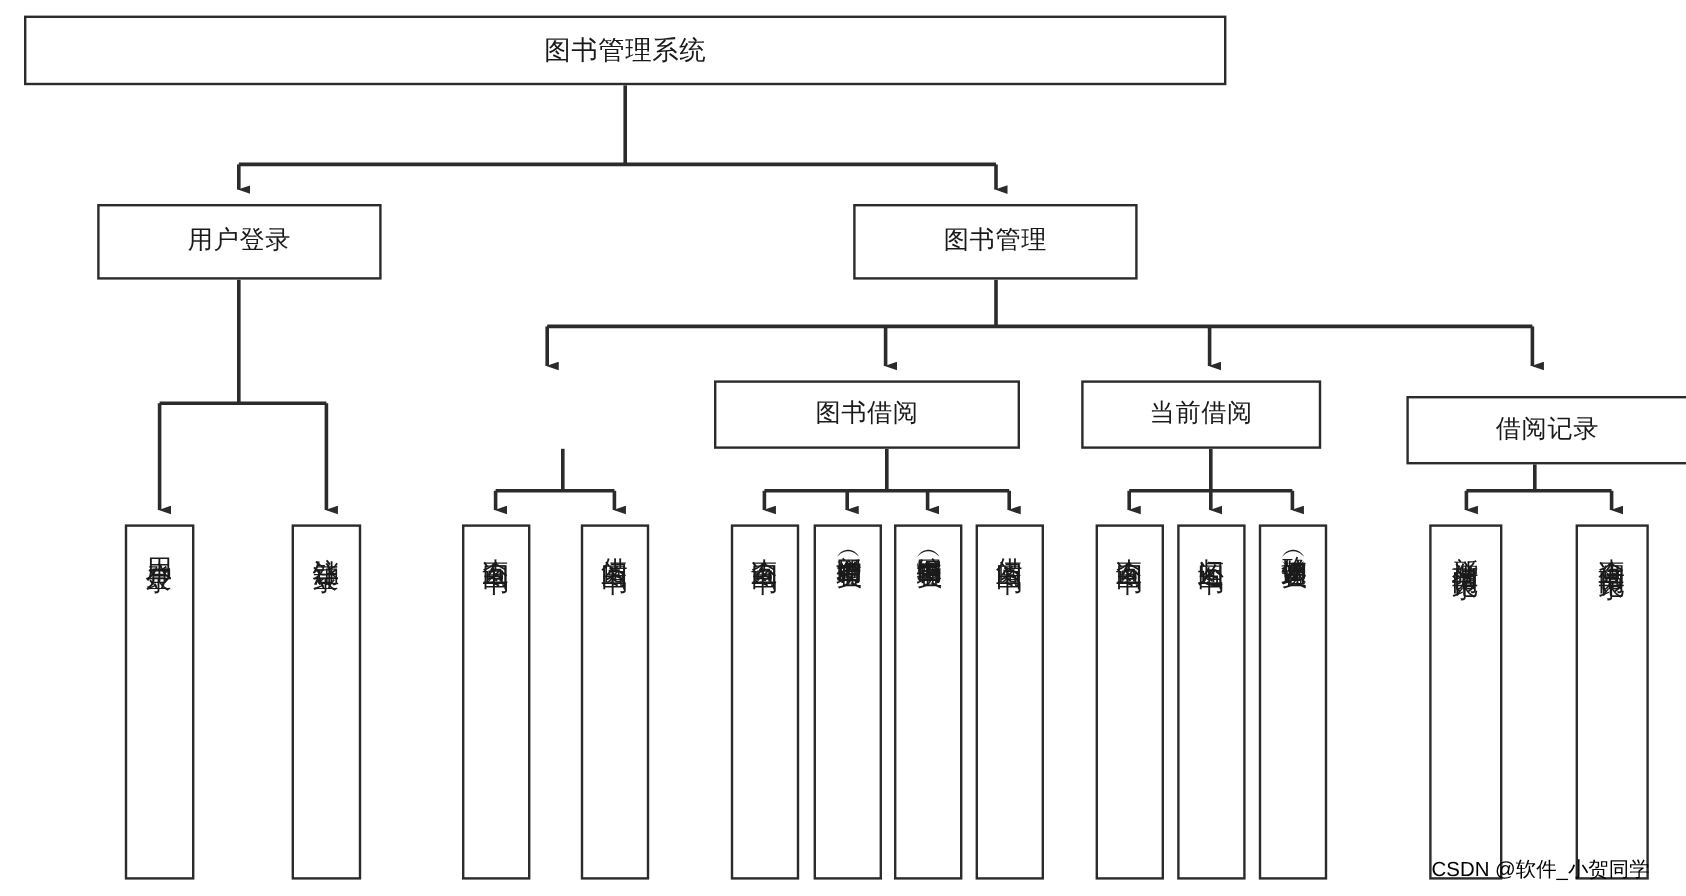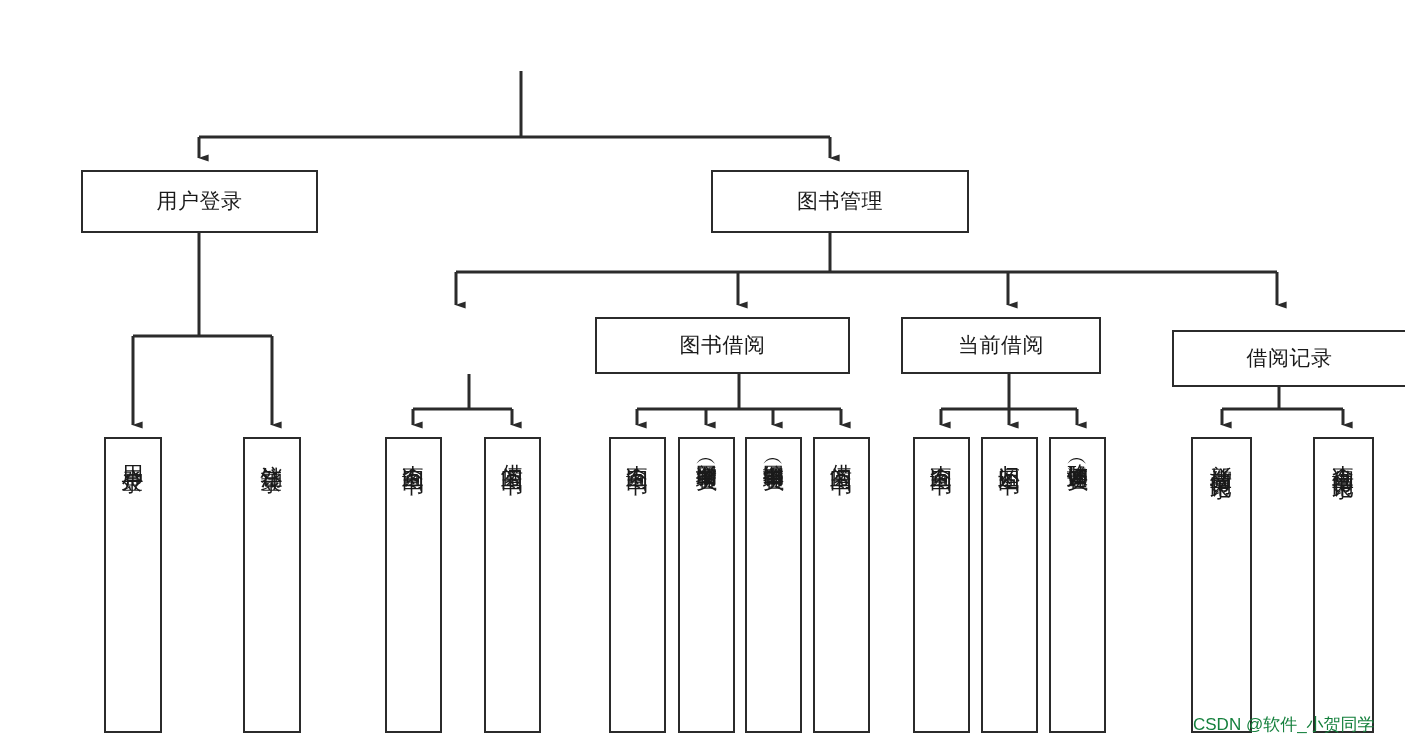--- a/index.html
+++ b/index.html
@@ -49,21 +49,21 @@
     line-height:1.05;
     letter-spacing:3px;
     white-space:nowrap;
   }
   .node.v.tall .label{font-size:21px;letter-spacing:1px;}
 
   .watermark{
     position:absolute;
     left:1193px;top:713px;
     font-size:17px;
-    color:#15803d;
+    color:#000000;
     white-space:nowrap;
     font-family:"Liberation Sans","DejaVu Sans",sans-serif;
   }
 </style>
 </head>
 <body>
 
 <div id="diagram">
 
   <svg id="edges" viewBox="0 0 1405 747" xmlns="http://www.w3.org/2000/svg">
@@ -109,25 +109,28 @@
       <path d="M1009,409 L1009,425" marker-end="url(#arrow)"></path>
       <path d="M1077,409 L1077,425" marker-end="url(#arrow)"></path>
 
       <path d="M1279,374 L1279,409"></path>
       <path d="M1222,409 L1343,409"></path>
       <path d="M1222,409 L1222,425" marker-end="url(#arrow)"></path>
       <path d="M1343,409 L1343,425" marker-end="url(#arrow)"></path>
     </g>
   </svg>
 
+  <div class="node h root" style="left:20px;top:13px;width:1002px;height:58px;">
+    <span class="label">图书管理系统</span>
+  </div>
 
   <div class="node h" style="left:81px;top:170px;width:237px;height:63px;">
     <span class="label">用户登录</span>
   </div>
-  <div class="node h" style="left:711px;top:170px;width:258px;height:63px;">
+  <div class="node h" style="left:711px;top:170px;width:237px;height:63px;">
     <span class="label">图书管理</span>
   </div>
 
   <div class="node h" style="left:595px;top:317px;width:255px;height:57px;">
     <span class="label">图书借阅</span>
   </div>
   <div class="node h" style="left:901px;top:317px;width:200px;height:57px;">
     <span class="label">当前借阅</span>
   </div>
   <div class="node h" style="left:1172px;top:330px;width:235px;height:57px;">

